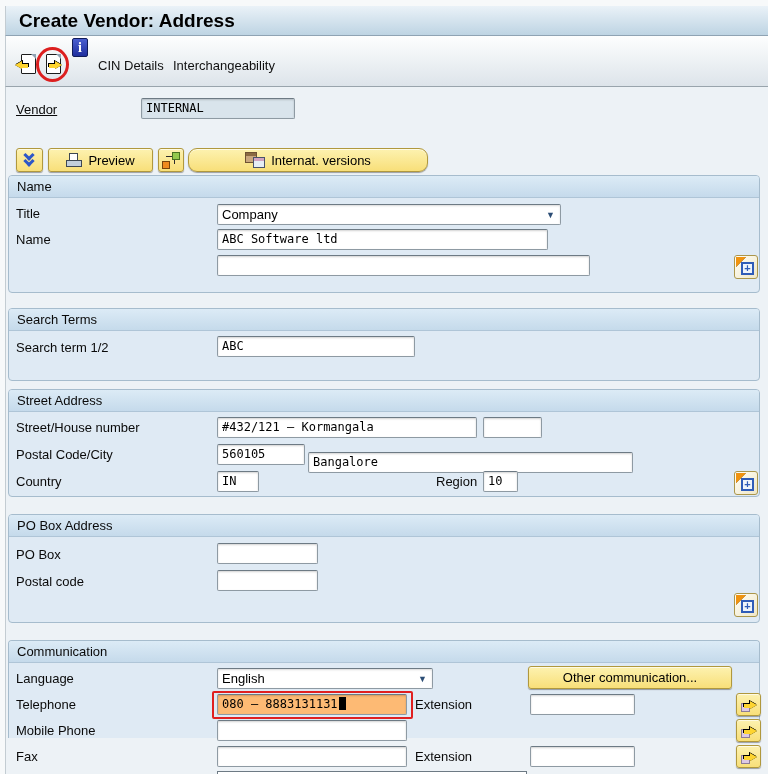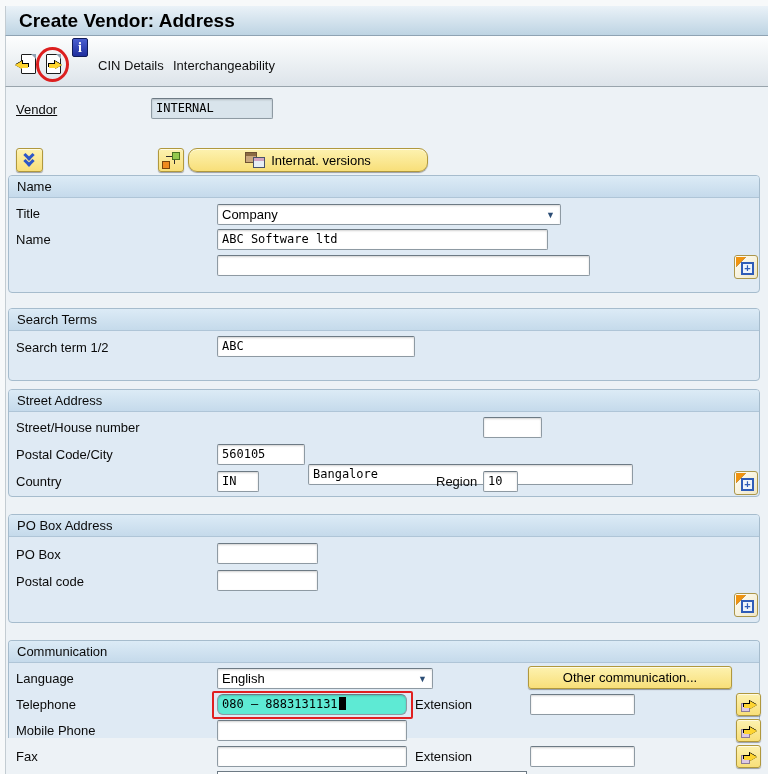--- a/index.html
+++ b/index.html
@@ -19,21 +19,21 @@
     background:#edf2f6; border-left:1px solid #c3ccd2; }
 
   .lbl { position:absolute; font-size:13px; color:#0a0a0a; white-space:nowrap; }
   .tbtxt { position:absolute; font-size:13px; color:#111; cursor:default; }
 
   .inp { position:absolute; height:21px; background:#fff; border:1px solid #8e9aa3;
     border-top-color:#6d7a84; border-radius:2px; box-shadow:inset 0 1px 2px rgba(0,0,0,.18);
     font-family:"DejaVu Sans Mono",monospace; font-size:12px; color:#000;
     line-height:19px; padding:0 4px; white-space:nowrap; overflow:hidden; }
   .inp.ro { background:#d9e4ec; }
-  .inp.focus { background:#5eead4;border-radius:6px; }
+  .inp.focus { background:#fdba74; }
   .ddl { position:absolute; height:21px; background:#fff; border:1px solid #8e9aa3;
     border-top-color:#6d7a84; border-radius:2px; box-shadow:inset 0 1px 2px rgba(0,0,0,.15);
     font-size:13px; color:#000; line-height:19px; padding:0 18px 0 4px; }
   .ddl .arr { position:absolute; right:5px; top:5px; font-size:9px; color:#2c4d75; line-height:10px; }
 
   .grp { position:absolute; left:8px; width:752px; background:#dfeaf4;
     border:1px solid #a6bccd; border-radius:4px; }
   .grp-h { height:22px; line-height:21px; padding-left:8px; font-size:13px; color:#0a0a0a;
     background:linear-gradient(#dcebf6,#c5daeb); border-bottom:1px solid #afc5d7;
     border-radius:3px 3px 0 0; }
@@ -133,27 +133,34 @@
         </span>
     </div>
     <div class="info" style="left:66px;">i</div>
     <div class="tbtxt" style="left:92px; top:22px;">CIN Details</div>
     <div class="tbtxt" style="left:167px; top:22px;">Interchangeability</div>
   </div>
 
   <div id="content"></div>
 
   <div class="lbl" style="left:16px; top:102px;text-decoration:underline;">Vendor</div>
-  <div class="inp ro" style="left:151px; top:98px; width:122px;">INTERNAL</div>
+  <div class="inp ro" style="left:141px; top:98px; width:154px;">INTERNAL</div>
 
   <div class="ybtn" style="left:16px; top:148px; width:27px; height:24px;">
     <span class="chevwrap">
         <span class="chev c1"></span>
         <span class="chev c2"></span>
       </span>
+  </div>
+  <div class="ybtn" style="left:48px; top:148px; width:105px; height:24px;">
+    <span class="printer">
+        <span class="paper"></span>
+        <span class="bodyp"></span>
+      </span>
+    <span>Preview</span>
   </div>
   <div class="ybtn" style="left:158px; top:148px; width:26px; height:24px;">
     <span class="orgic">
         <span class="ln"></span>
         <span class="oq"></span>
         <span class="gq"></span>
       </span>
   </div>
   <div class="ybtn" style="left:188px; top:148px; width:240px; height:24px;border-radius:9px;">
     <span class="winic">
@@ -182,24 +189,25 @@
   <div class="grp" style="top:308px; height:73px;">
     <div class="grp-h">Search Terms</div>
   </div>
   <div class="lbl" style="left:16px; top:340px;">Search term 1/2</div>
   <div class="inp" style="left:217px; top:336px; width:198px;">ABC</div>
 
   <div class="grp" style="top:389px; height:108px;">
     <div class="grp-h">Street Address</div>
   </div>
   <div class="lbl" style="left:16px; top:420px;">Street/House number</div>
+  <div class="inp" style="left:217px; top:417px; width:260px;">#432/121 – Kormangala</div>
   <div class="inp" style="left:483px; top:417px; width:59px;"></div>
   <div class="lbl" style="left:16px; top:447px;">Postal Code/City</div>
   <div class="inp" style="left:217px; top:444px; width:88px;">560105</div>
-  <div class="inp" style="left:308px; top:464px; width:325px;">Bangalore</div>
+  <div class="inp" style="left:308px; top:452px; width:325px;">Bangalore</div>
   <div class="lbl" style="left:16px; top:474px;">Country</div>
   <div class="inp" style="left:217px; top:471px; width:42px;">IN</div>
   <div class="lbl" style="left:397px; top:474px;margin-left:39px;">Region</div>
   <div class="inp" style="left:483px; top:471px; width:35px;">10</div>
   <div class="exp" style="top:471px;">
     <span class="ptr"></span>
     <span class="bx">+</span>
   </div>
 
   <div class="grp" style="top:514px; height:109px;">

